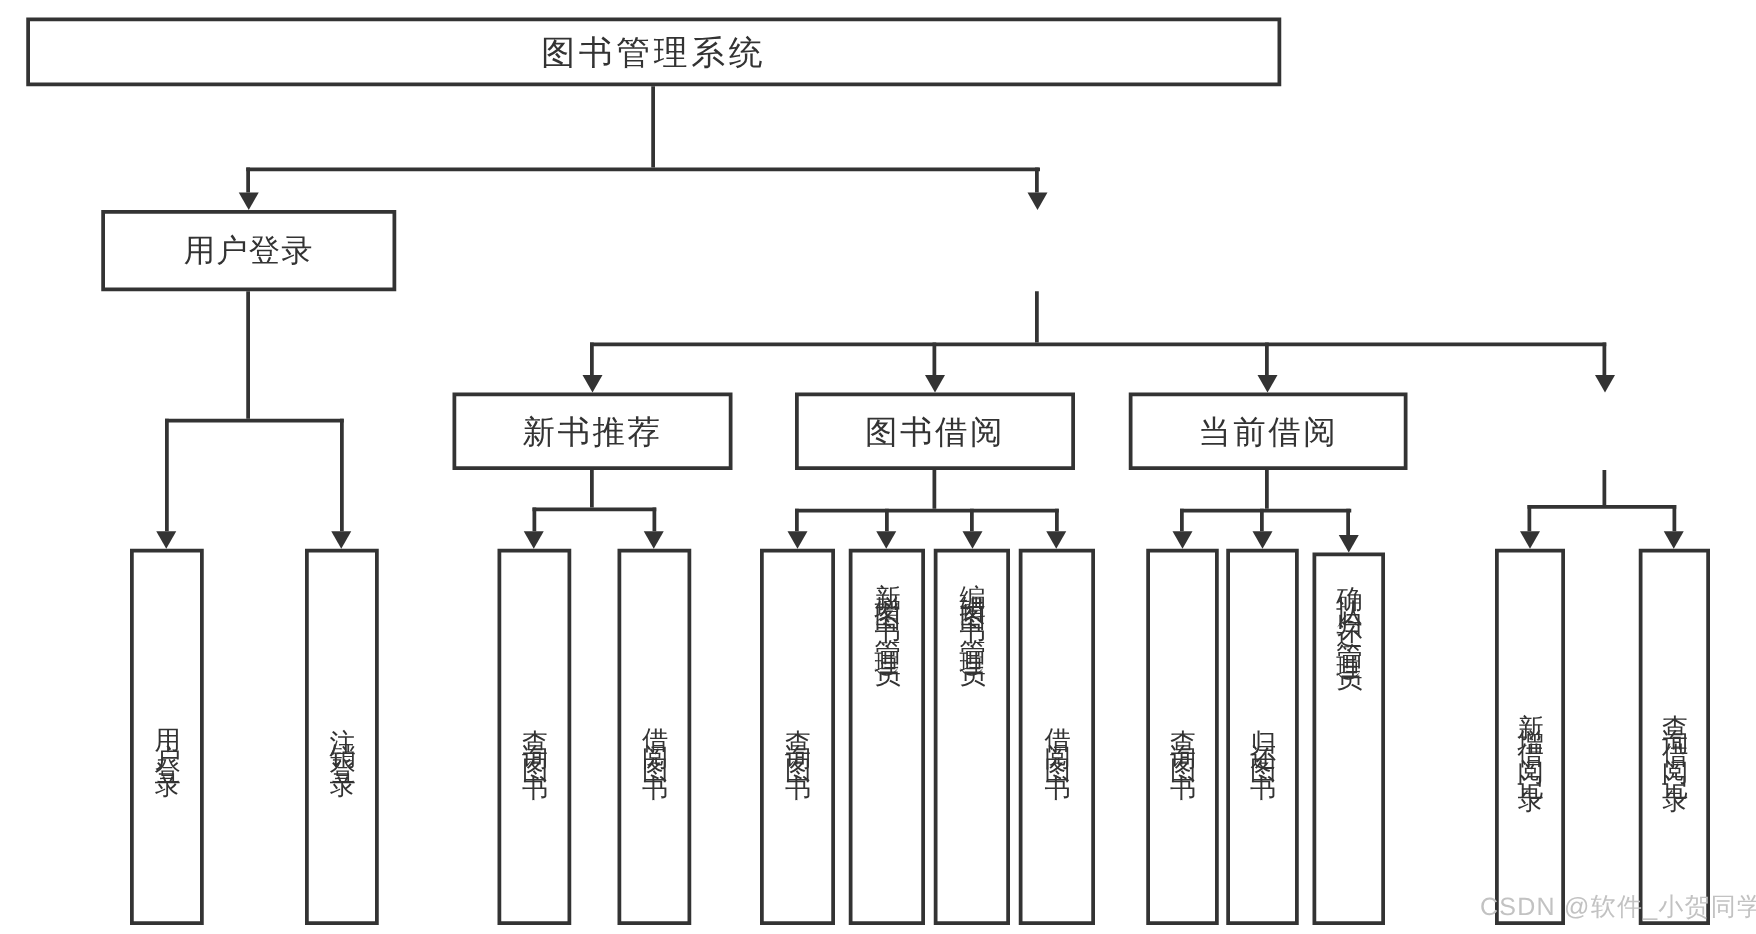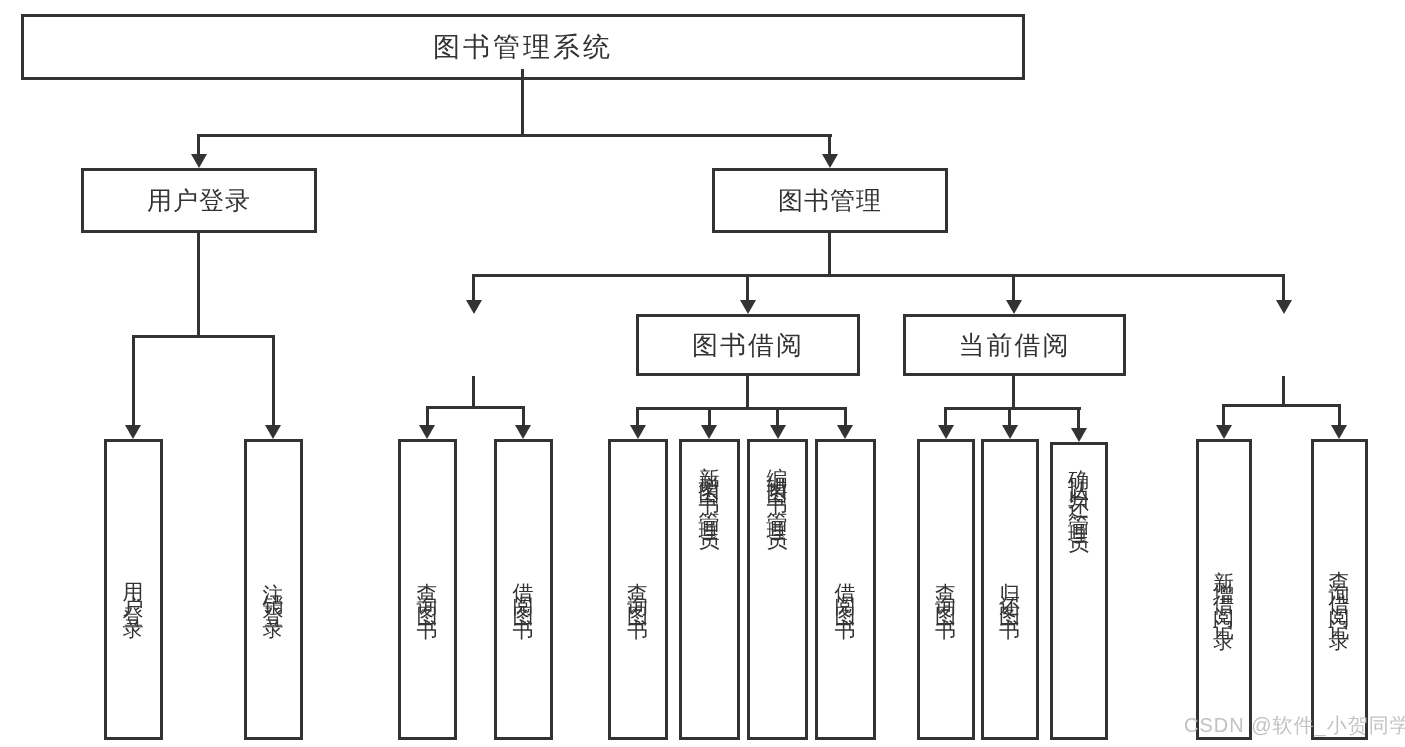--- a/index.html
+++ b/index.html
@@ -66,32 +66,32 @@
     letter-spacing:1px;
     white-space:nowrap;
     z-index:5;
   }
 </style>
 </head>
 <body>
 
 <div class="canvas">
 
-  <div class="node lvl1" style="left:21px;top:14px;width:1004px;height:66px">
+  <div class="node lvl1" style="left:21px;top:14px;width:1004px;height:55px">
     <span>图书管理系统</span>
   </div>
 
   <div class="node lvl2" style="left:81px;top:168px;width:236px;height:65px">
     <span>用户登录</span>
   </div>
 
-  <div class="node lvl2" style="left:712px;top:168px;width:236px;height:65px">
-    <span>图书管理</span>
-  </div>
-
+
+  <div class="node lvl3" style="left:362px;top:314px;width:224px;height:62px">
+    <span>新书推荐</span>
+  </div>
 
   <div class="node lvl3" style="left:636px;top:314px;width:224px;height:62px">
     <span>图书借阅</span>
   </div>
 
   <div class="node lvl3" style="left:903px;top:314px;width:223px;height:62px">
     <span>当前借阅</span>
   </div>
 
 

